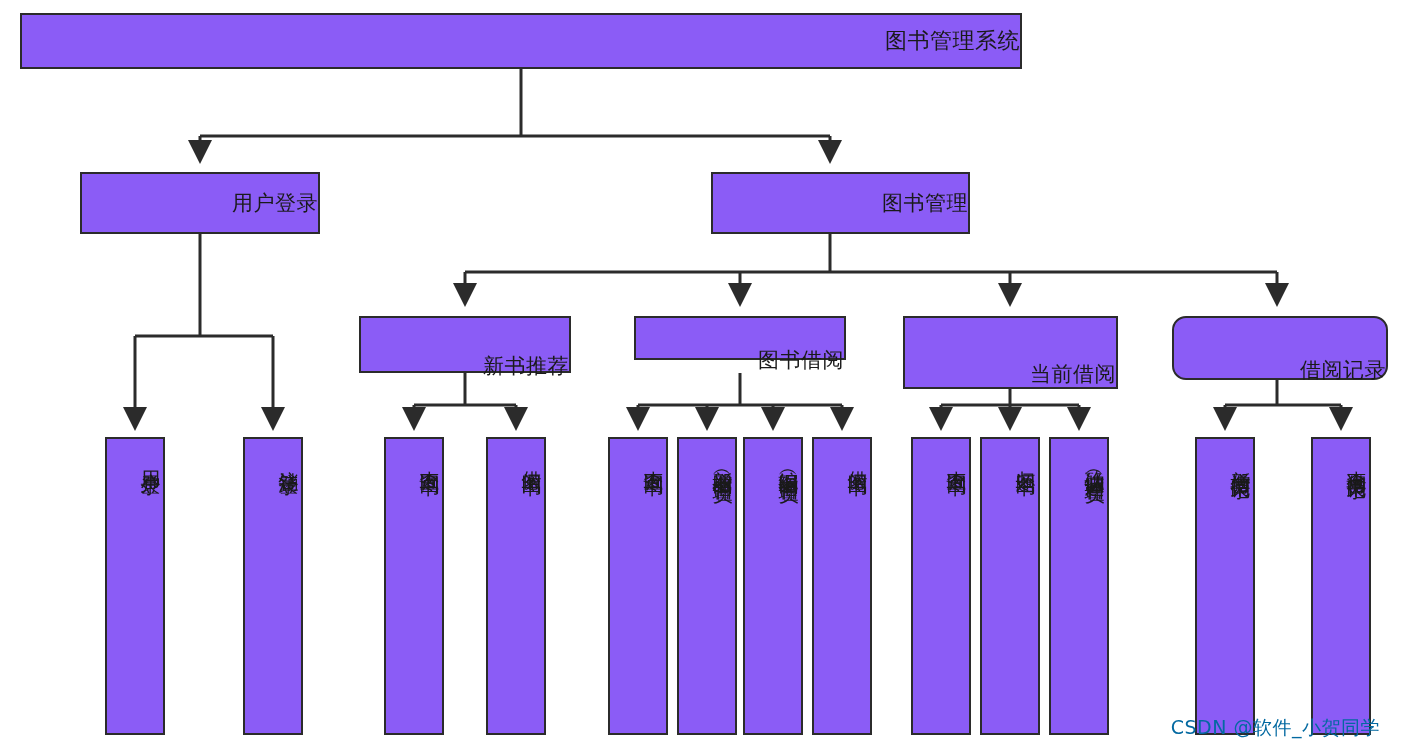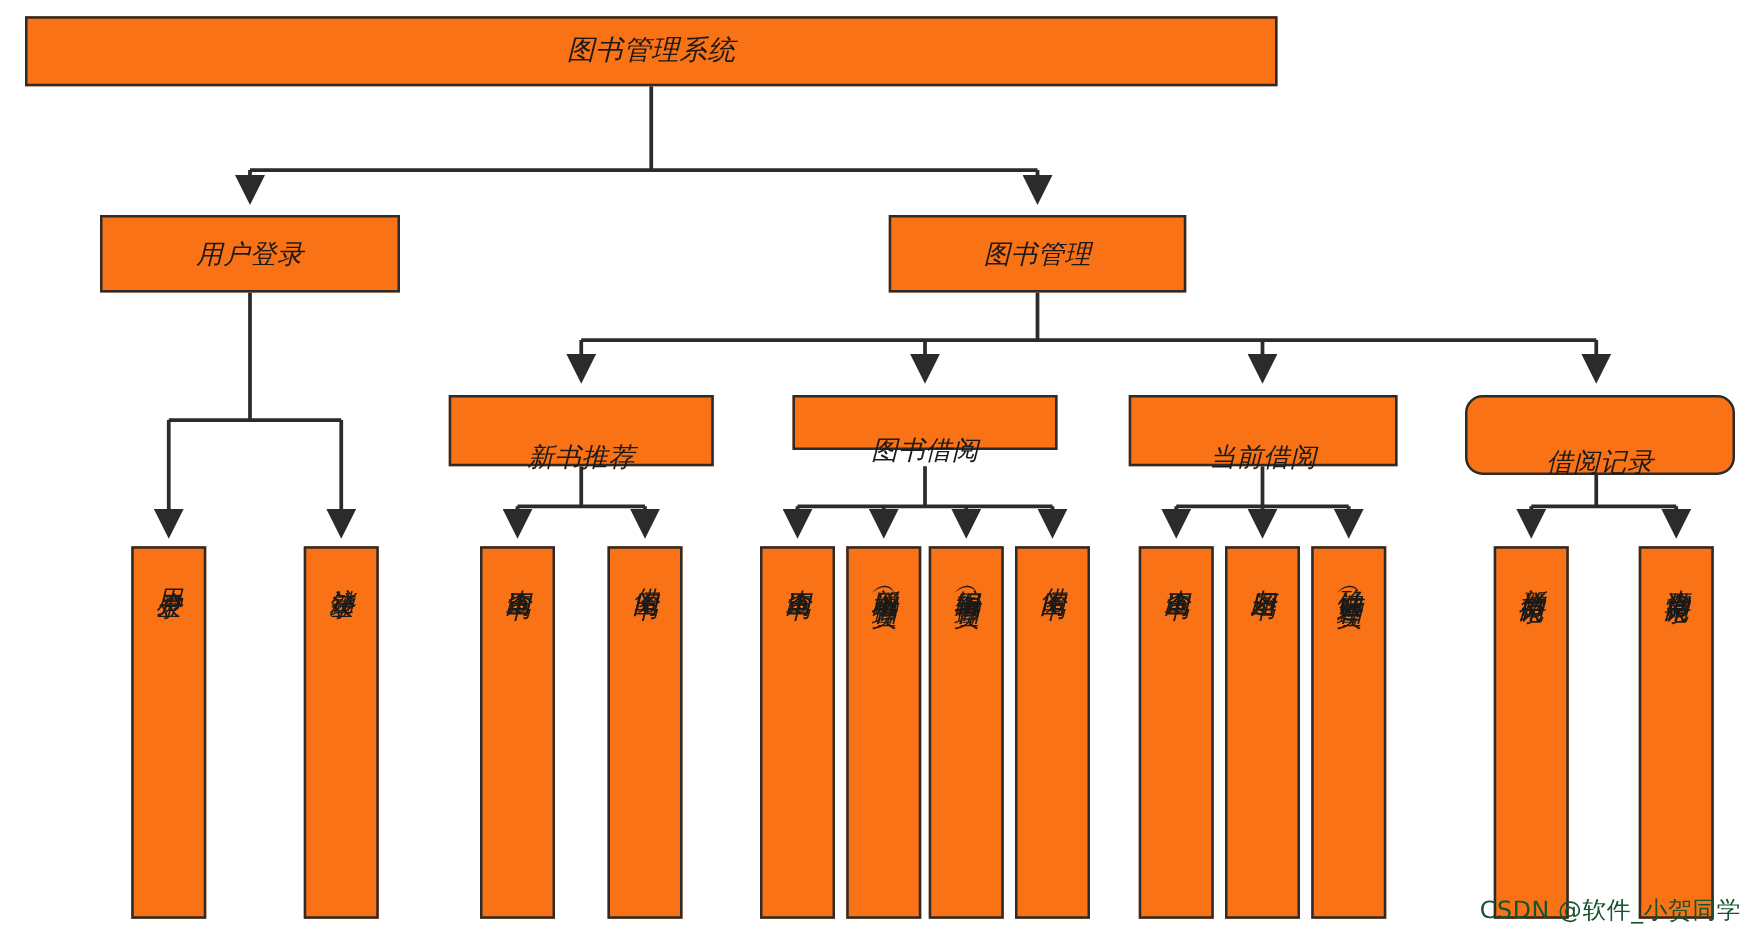--- a/index.html
+++ b/index.html
@@ -20,27 +20,26 @@
   svg.wires {
     position: absolute;
     left: 0;
     top: 0;
     width: 1405px;
     height: 747px;
   }
   .node {
     position: absolute;
     box-sizing: border-box;
-    background: #f97316;
+    background: #8b5cf6;
     border: 2px solid #2b2b2b;
     display: flex;
     align-items: center;
-    justify-content: center;
+    justify-content: flex-end;
     z-index: 3;
-    font-style: italic;
   }
   .node .label {
     color: #1a1a1a;
     font-size: 21px;
     line-height: 1.18;
     letter-spacing: 0.5px;
     white-space: nowrap;
     text-align: center;
     font-family: "DejaVu Sans", "Liberation Sans", sans-serif;
   }
@@ -54,23 +53,23 @@
     font-size: 20px;
     line-height: 1.28;
     letter-spacing: 2px;
     white-space: normal;
   }
   .node.root .label { font-size: 22px; }
   .node.level1 .label { font-size: 21px; }
   .node.level2 .label { font-size: 21px; margin-top: 44px; }
   .watermark {
     position: absolute;
-    right: 12px;
+    right: 25px;
     bottom: 6px;
-    color: #14532d;
+    color: #0369a1;
     font-size: 19px;
     letter-spacing: 0.5px;
     z-index: 5;
     font-family: "DejaVu Sans", "Liberation Sans", sans-serif;
     white-space: nowrap;
   }
 </style>
 </head>
 <body>
 
@@ -126,31 +125,31 @@
     </g>
   </svg>
 
   <div class="node root" style="left:20px; top:13px; width:1002px; height:56px;">
     <span class="label">图书管理系统</span>
   </div>
 
   <div class="node level1" style="left:80px; top:172px; width:240px; height:62px;">
     <span class="label">用户登录</span>
   </div>
-  <div class="node level1" style="left:711px; top:172px; width:238px; height:62px;">
+  <div class="node level1" style="left:711px; top:172px; width:259px; height:62px;">
     <span class="label">图书管理</span>
   </div>
 
   <div class="node level2" style="left:359px; top:316px; width:212px; height:57px;">
     <span class="label">新书推荐</span>
   </div>
   <div class="node level2" style="left:634px; top:316px; width:212px; height:44px;">
     <span class="label">图书借阅</span>
   </div>
-  <div class="node level2" style="left:903px; top:316px; width:215px; height:57px;">
+  <div class="node level2" style="left:903px; top:316px; width:215px; height:73px;">
     <span class="label">当前借阅</span>
   </div>
   <div class="node level2" style="left:1172px; top:316px; width:216px; height:64px;border-radius:14px;">
     <span class="label">借阅记录</span>
   </div>
 
   <div class="node vert" style="left:105px; top:437px; width:60px; height:298px;">
     <span class="label">用户登录</span>
   </div>
   <div class="node vert" style="left:243px; top:437px; width:60px; height:298px;">

